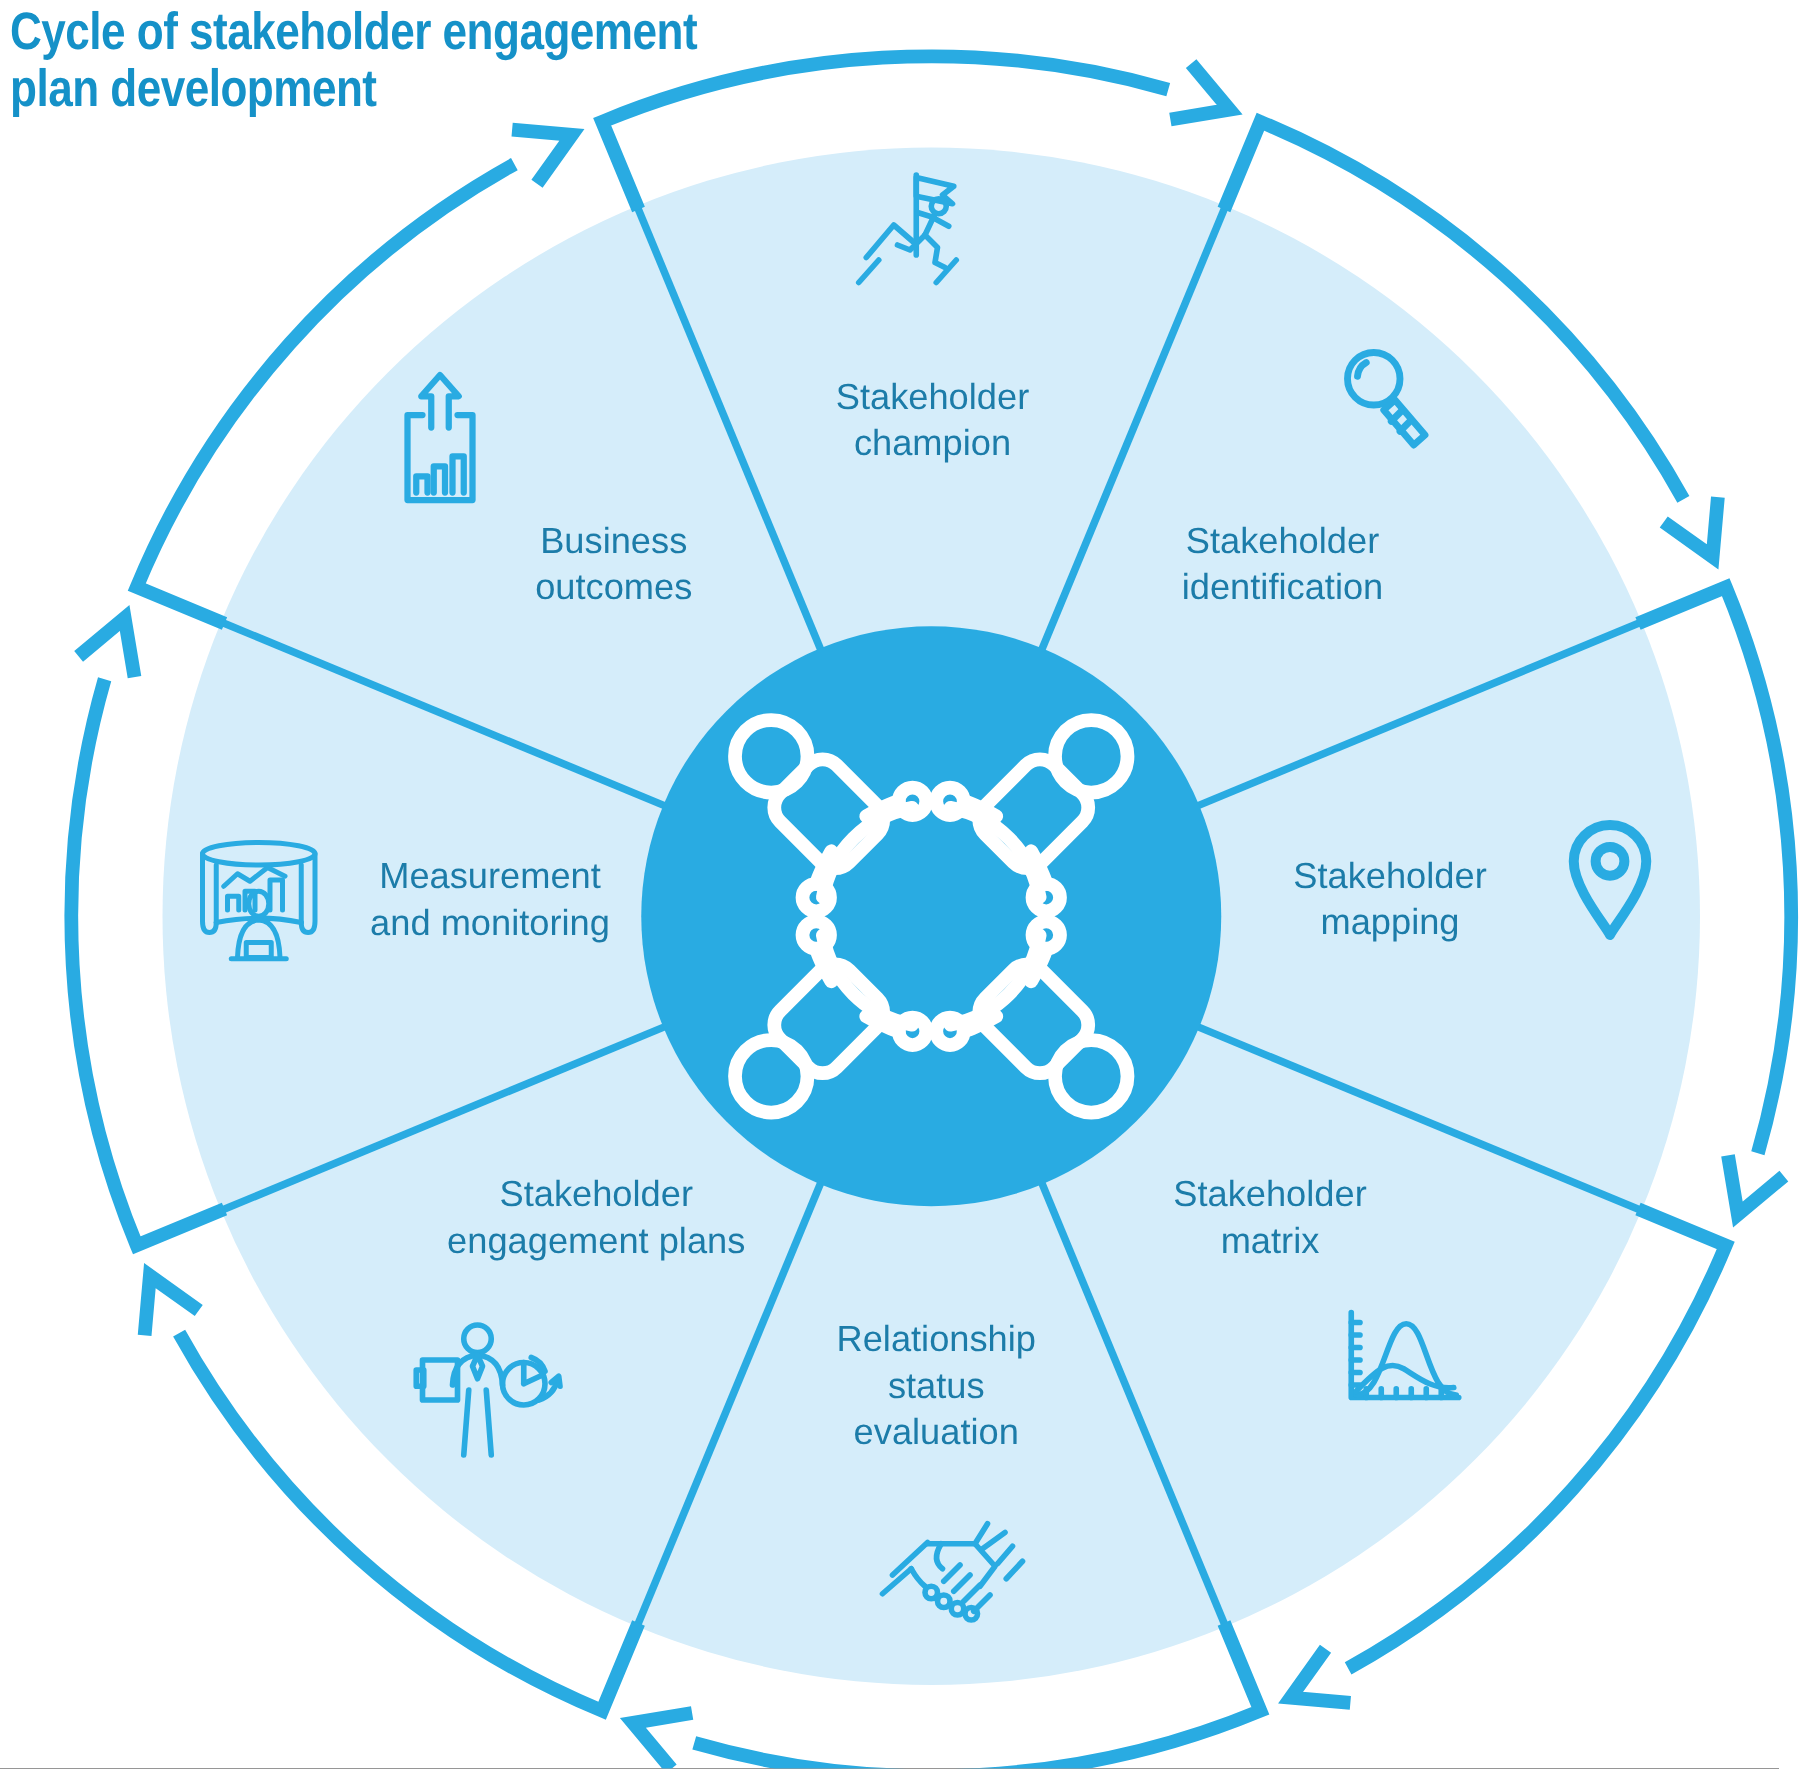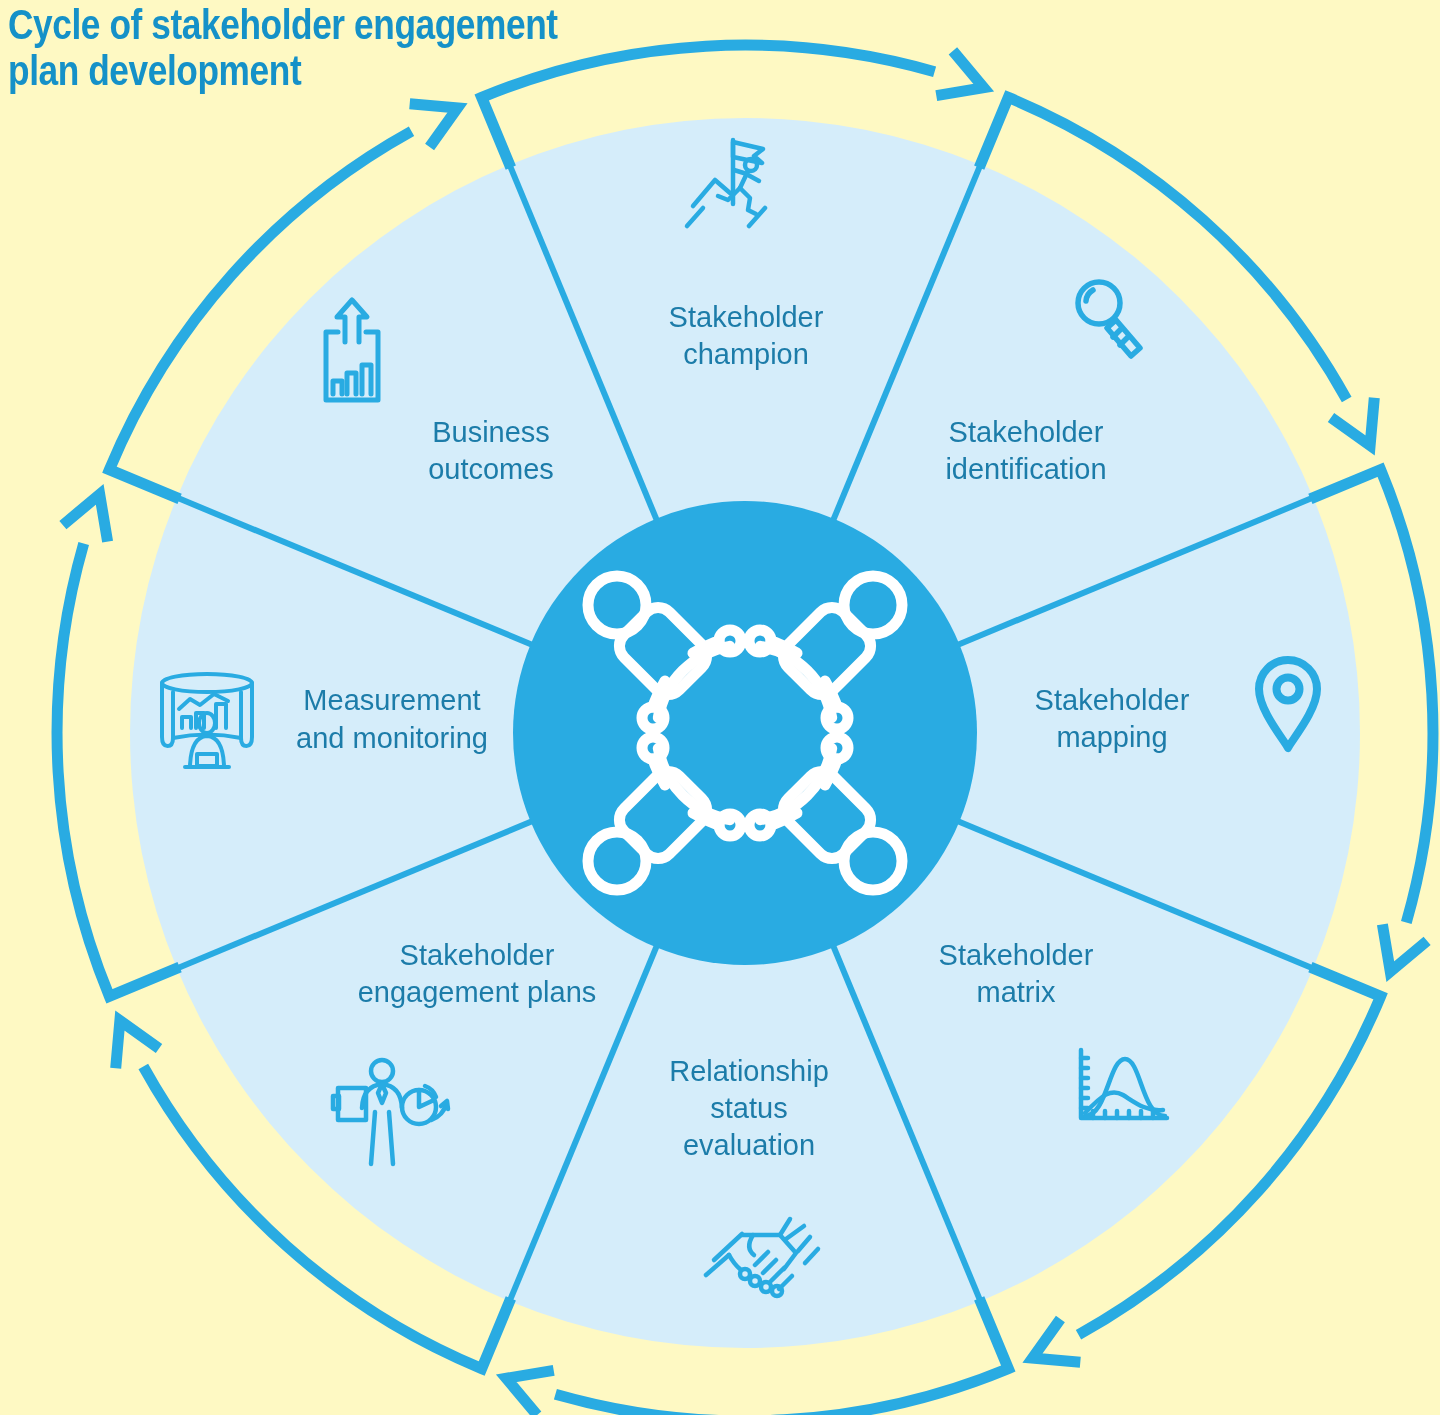--- a/index.html
+++ b/index.html
@@ -1,17 +1,17 @@
 <!DOCTYPE html>
 <html><head>
 <meta charset="utf-8">
 <style>
   html,body{margin:0;padding:0;background:#000;}
   .stage{
-    position:relative;width:1440px;height:1415px;background:#fef9c3;overflow:hidden;
+    position:relative;width:1440px;height:1415px;background:#ffffff;overflow:hidden;
     font-family:"Liberation Sans", sans-serif;
   }
   .stage > svg{position:absolute;left:0;top:0;}
   .title{
     position:absolute;left:8px;top:2px;
     font-weight:bold;font-size:42px;line-height:46px;letter-spacing:-0.5px;
     color:#1591C8;
     transform:scaleX(0.84);transform-origin:0 0;
     white-space:nowrap;
   }

